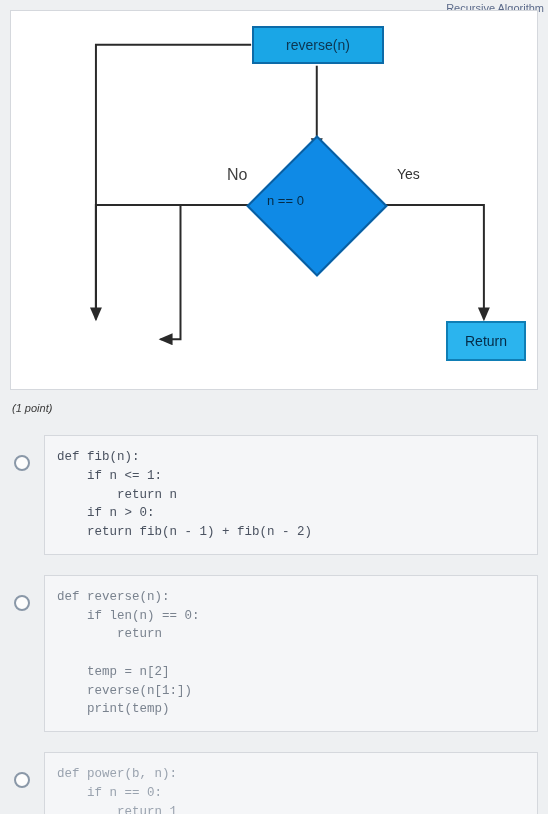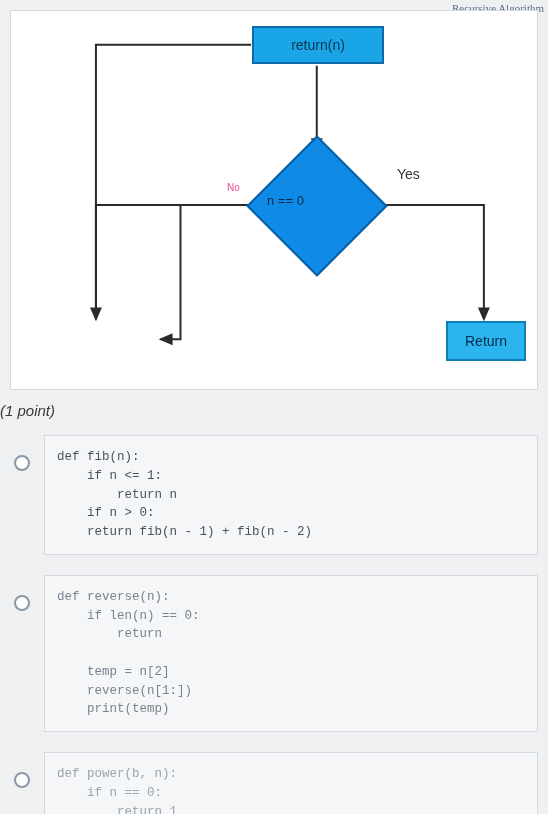--- a/index.html
+++ b/index.html
@@ -13,21 +13,20 @@
     position: relative;
   }
   .topbar {
     position: absolute;
     top: 0;
     right: 0;
     font-size: 11px;
     color: #5b6a8a;
     padding: 2px 4px;
     font-weight: 500;
-    font-family: Liberation Serif, serif;
   }
   .flowchart-area {
     position: absolute;
     top: 10px;
     left: 10px;
     width: 528px;
     height: 380px;
     background: #fff;
     border: 1px solid #d5d8dd;
   }
@@ -87,37 +86,36 @@
     background: #2bb4ee;
     border: 2px solid #0f7eb5;
     color: #052b47;
     display:flex;align-items:center;justify-content:center;
     font-size: 14px;
   }
   .label-no {
     position: absolute;
     top: 155px;
     left: 216px;
-    font-size: 10px;
-    color: #ec4899;
-    margin-top: 16px;
+    font-size: 16px;
+    color: #404040;
   }
   .label-yes {
     position: absolute;
     top: 155px;
     left: 386px;
     font-size: 14px;
     color: #333;
   }
   .points {
     position: absolute;
     top: 402px;
-    left: 0;
+    left: 12px;
     font-style: italic;
-    font-size: 15px;
+    font-size: 11px;
     color: #3a3a3a;
   }
   .options {
     position:absolute;
     top: 435px;
     left: 10px;
     width: 528px;
   }
   .option-row {
     display:flex;
@@ -168,21 +166,21 @@
     <polyline points="256,195 85,195 85,310" fill="none" stroke="#2a2a2a" stroke-width="2" marker-end="url(#arr)"></polyline>
 
     <polyline points="85,310 85,34 241,34" fill="none" stroke="#2a2a2a" stroke-width="2"></polyline>
 
     <line x1="155" y1="330" x2="150" y2="330" stroke="#2a2a2a" stroke-width="2" marker-end="url(#arr)"></line>
     <polyline points="256,195 170,195 170,330 155,330" fill="none" stroke="#2a2a2a" stroke-width="2"></polyline>
 
     <polyline points="358,195 475,195 475,310" fill="none" stroke="#2a2a2a" stroke-width="2" marker-end="url(#arr)"></polyline>
   </svg>
 
-  <div class="box-start">return(n)</div>
+  <div class="box-start">reverse(n)</div>
   <div class="decision"></div>
   <div class="decision-text">n == 0</div>
   <div class="label-no">No</div>
   <div class="label-yes">Yes</div>
   <div class="box-right">Return</div>
 </div>
 
 <div class="points">(1 point)</div>
 
 <div class="options">

